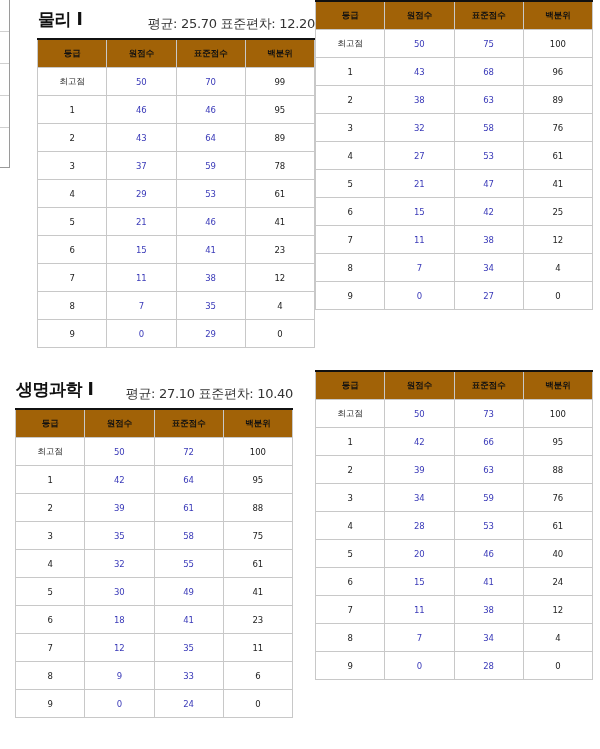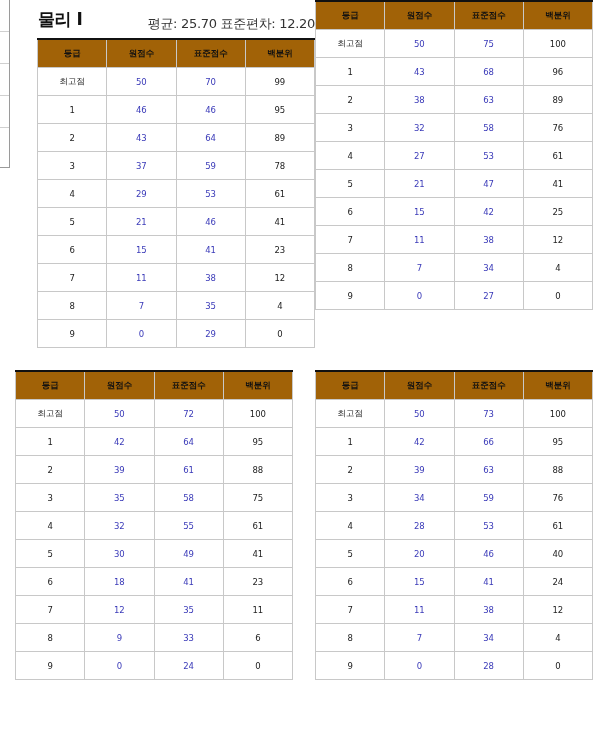--- a/index.html
+++ b/index.html
@@ -176,20 +176,24 @@
           <tr>
             <td class="grade">9</td>
             <td class="num">0</td>
             <td class="num">27</td>
             <td class="pct">0</td>
           </tr>
         </tbody>
       </table>
     </div>
     <div class="panel" style="left: 15px; top: 370px;">
+      <div class="panel-head">
+        <div class="panel-title">생명과학 I</div>
+        <div class="panel-stats">평균: 27.10 표준편차: 10.40</div>
+      </div>
       <table>
         <thead>
           <tr>
             <th>등급</th>
             <th>원점수</th>
             <th>표준점수</th>
             <th>백분위</th>
           </tr>
         </thead>
         <tbody>

